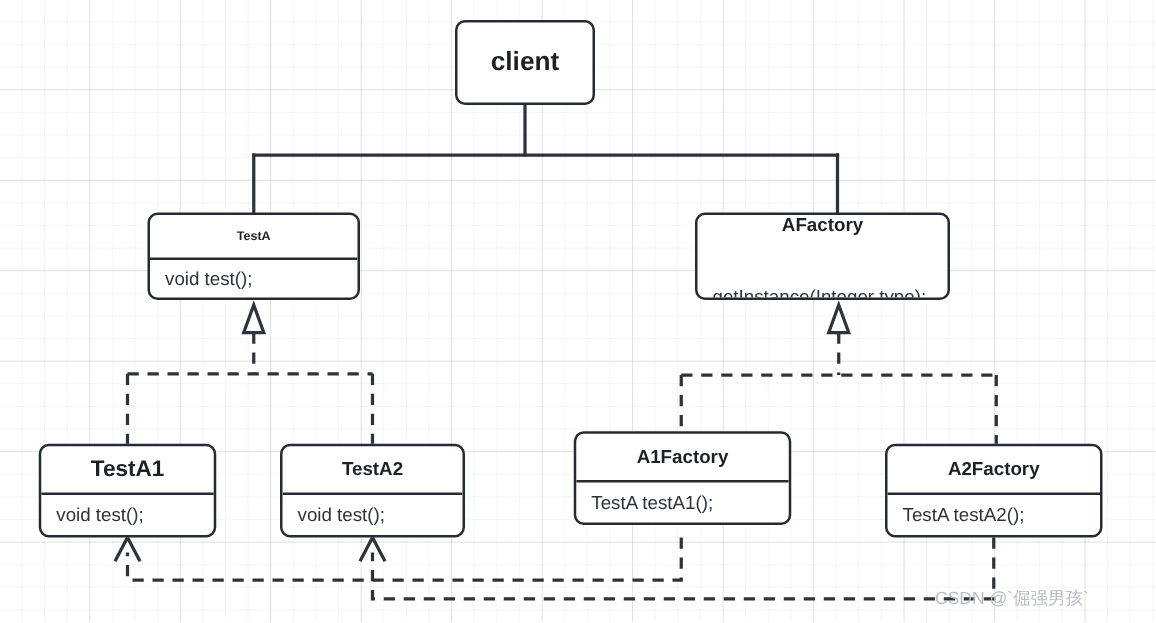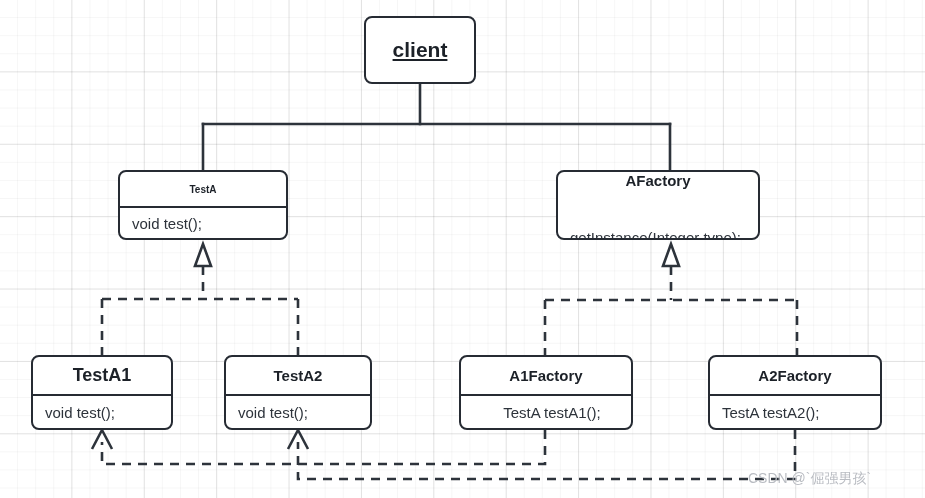--- a/index.html
+++ b/index.html
@@ -110,21 +110,21 @@
     <path d="M 102 430 L 92 449 M 102 430 L 112 449" fill="none" stroke="#2d333b" stroke-width="2.6" stroke-linecap="butt"></path>
 
      TestA2 dependency (lower dashed return path) --&gt;
     <g fill="none" stroke="#2d333b" stroke-width="2.6" stroke-dasharray="9,7" stroke-linecap="butt">
       <path d="M 795 430 L 795 479 L 298 479 L 298 442"></path>
     </g>
     <path d="M 298 430 L 288 449 M 298 430 L 308 449" fill="none" stroke="#2d333b" stroke-width="2.6" stroke-linecap="butt"></path>
   </svg>
 
   <div class="node single" style="left:364px; top:16px; width:112px; height:68px;">
-    <div class="node-title" style="font-size:21px;text-decoration:underline;">client</div>
+    <div class="node-title" style="font-size:21px;">client</div>
   </div>
 
   <div class="node" style="left:118px; top:170px; width:170px; height:70px;">
     <div class="node-title" style="font-size:10px; height:34px;">TestA</div>
     <div class="node-sep"></div>
     <div class="node-body" style="font-size:15px;">void test();</div>
   </div>
 
   <div class="node" style="left:556px; top:170px; width:204px; height:70px;">
     <div class="node-title" style="font-size:15px; height:34px;">AFactory</div>
@@ -137,21 +137,21 @@
     <div class="node-sep"></div>
     <div class="node-body" style="font-size:15px;">void test();</div>
   </div>
 
   <div class="node" style="left:224px; top:355px; width:148px; height:75px;">
     <div class="node-title" style="font-size:15px; height:37px;">TestA2</div>
     <div class="node-sep"></div>
     <div class="node-body" style="font-size:15px;">void test();</div>
   </div>
 
-  <div class="node" style="left:459px; top:355px; width:174px; height:75px;align-items:center;">
+  <div class="node" style="left:459px; top:345px; width:174px; height:75px;">
     <div class="node-title" style="font-size:15px; height:37px;">A1Factory</div>
     <div class="node-sep"></div>
     <div class="node-body" style="font-size:15px;">TestA testA1();</div>
   </div>
 
   <div class="node" style="left:708px; top:355px; width:174px; height:75px;">
     <div class="node-title" style="font-size:15px; height:37px;">A2Factory</div>
     <div class="node-sep"></div>
     <div class="node-body" style="font-size:15px;">TestA testA2();</div>
   </div>

